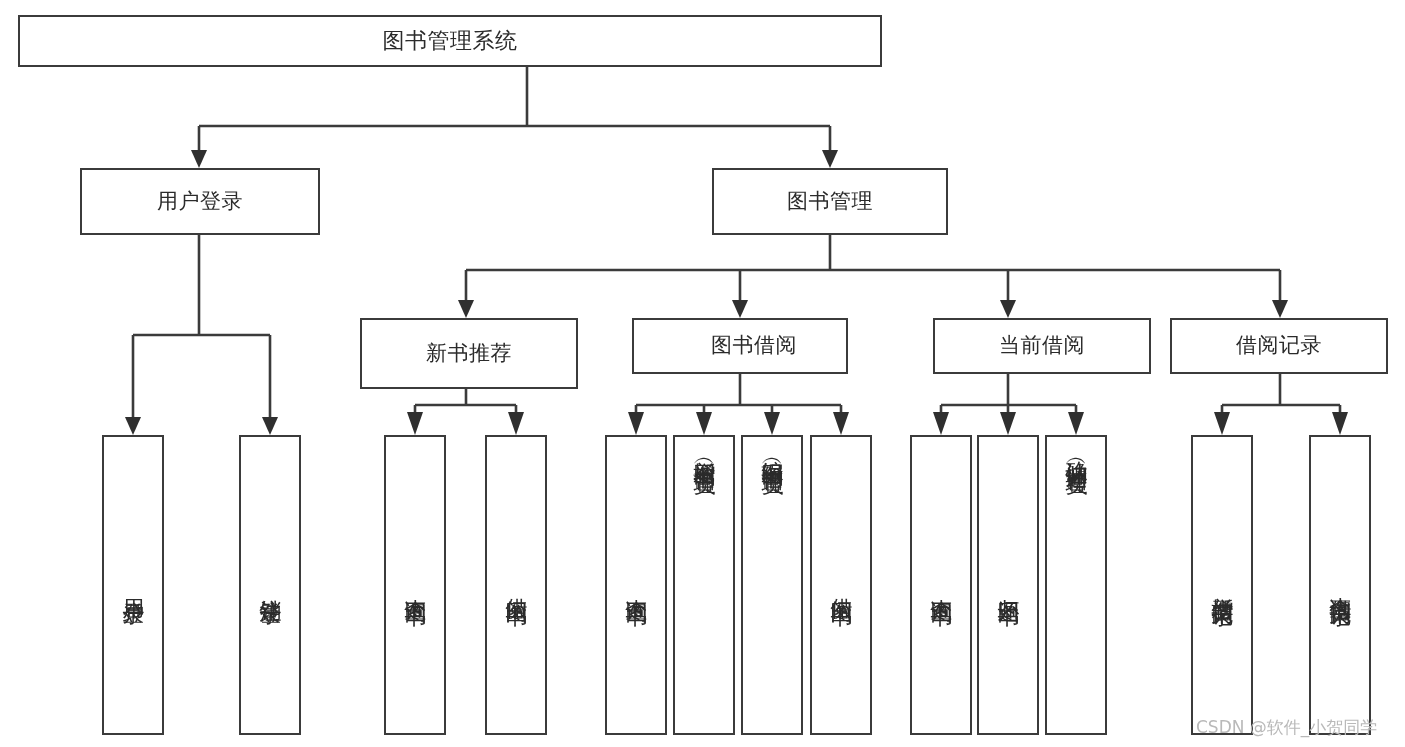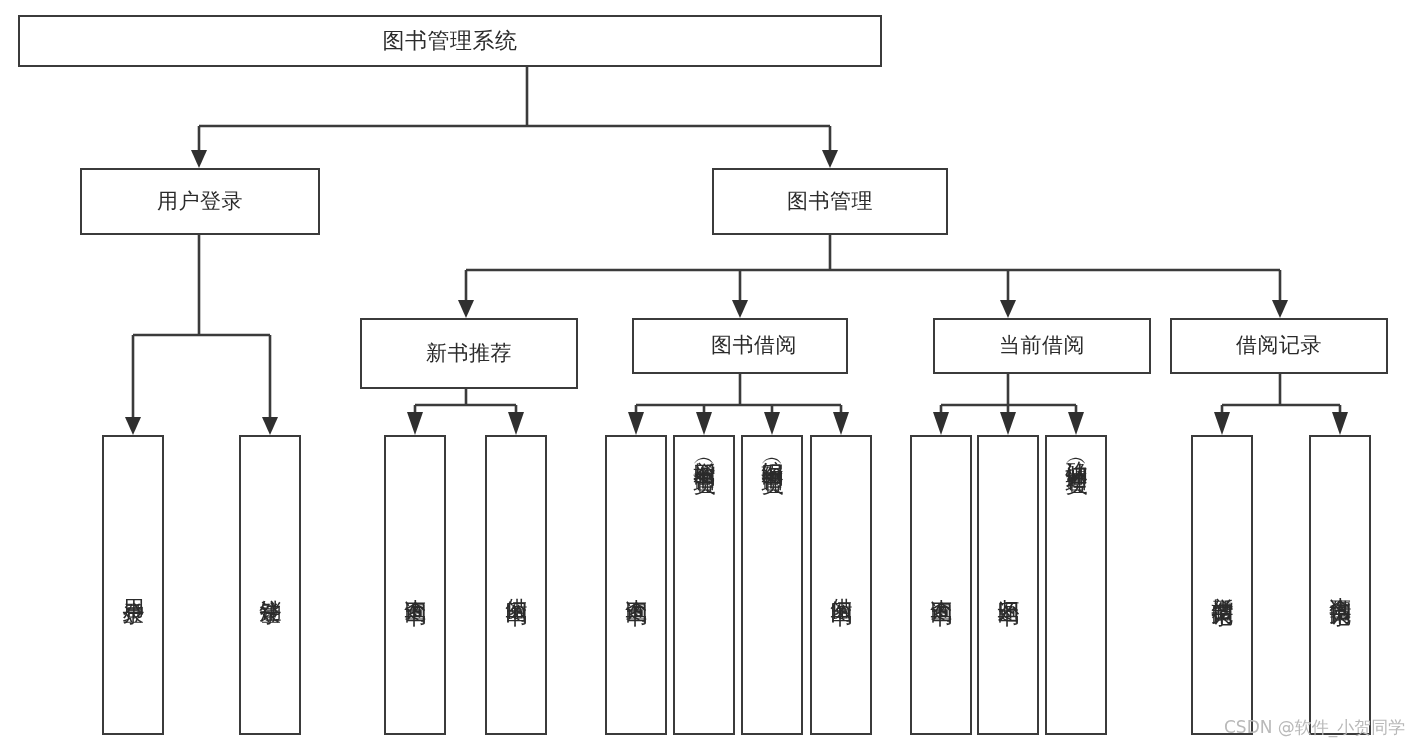--- a/index.html
+++ b/index.html
@@ -218,15 +218,15 @@
     <span class="node-label">确认归还（管理员）</span>
   </div>
 
   <div class="node vertical centered" style="left:1191px; top:435px; width:62px; height:300px;">
     <span class="node-label">新增借阅记录</span>
   </div>
   <div class="node vertical centered" style="left:1309px; top:435px; width:62px; height:300px;">
     <span class="node-label">查询借阅记录</span>
   </div>
 
-  <div id="watermark" style="left:1196px; top:716px;margin-left:28px;">CSDN @软件_小贺同学</div>
+  <div id="watermark" style="left:1196px; top:716px;">CSDN @软件_小贺同学</div>
 
 </div>
 
 </body></html>

